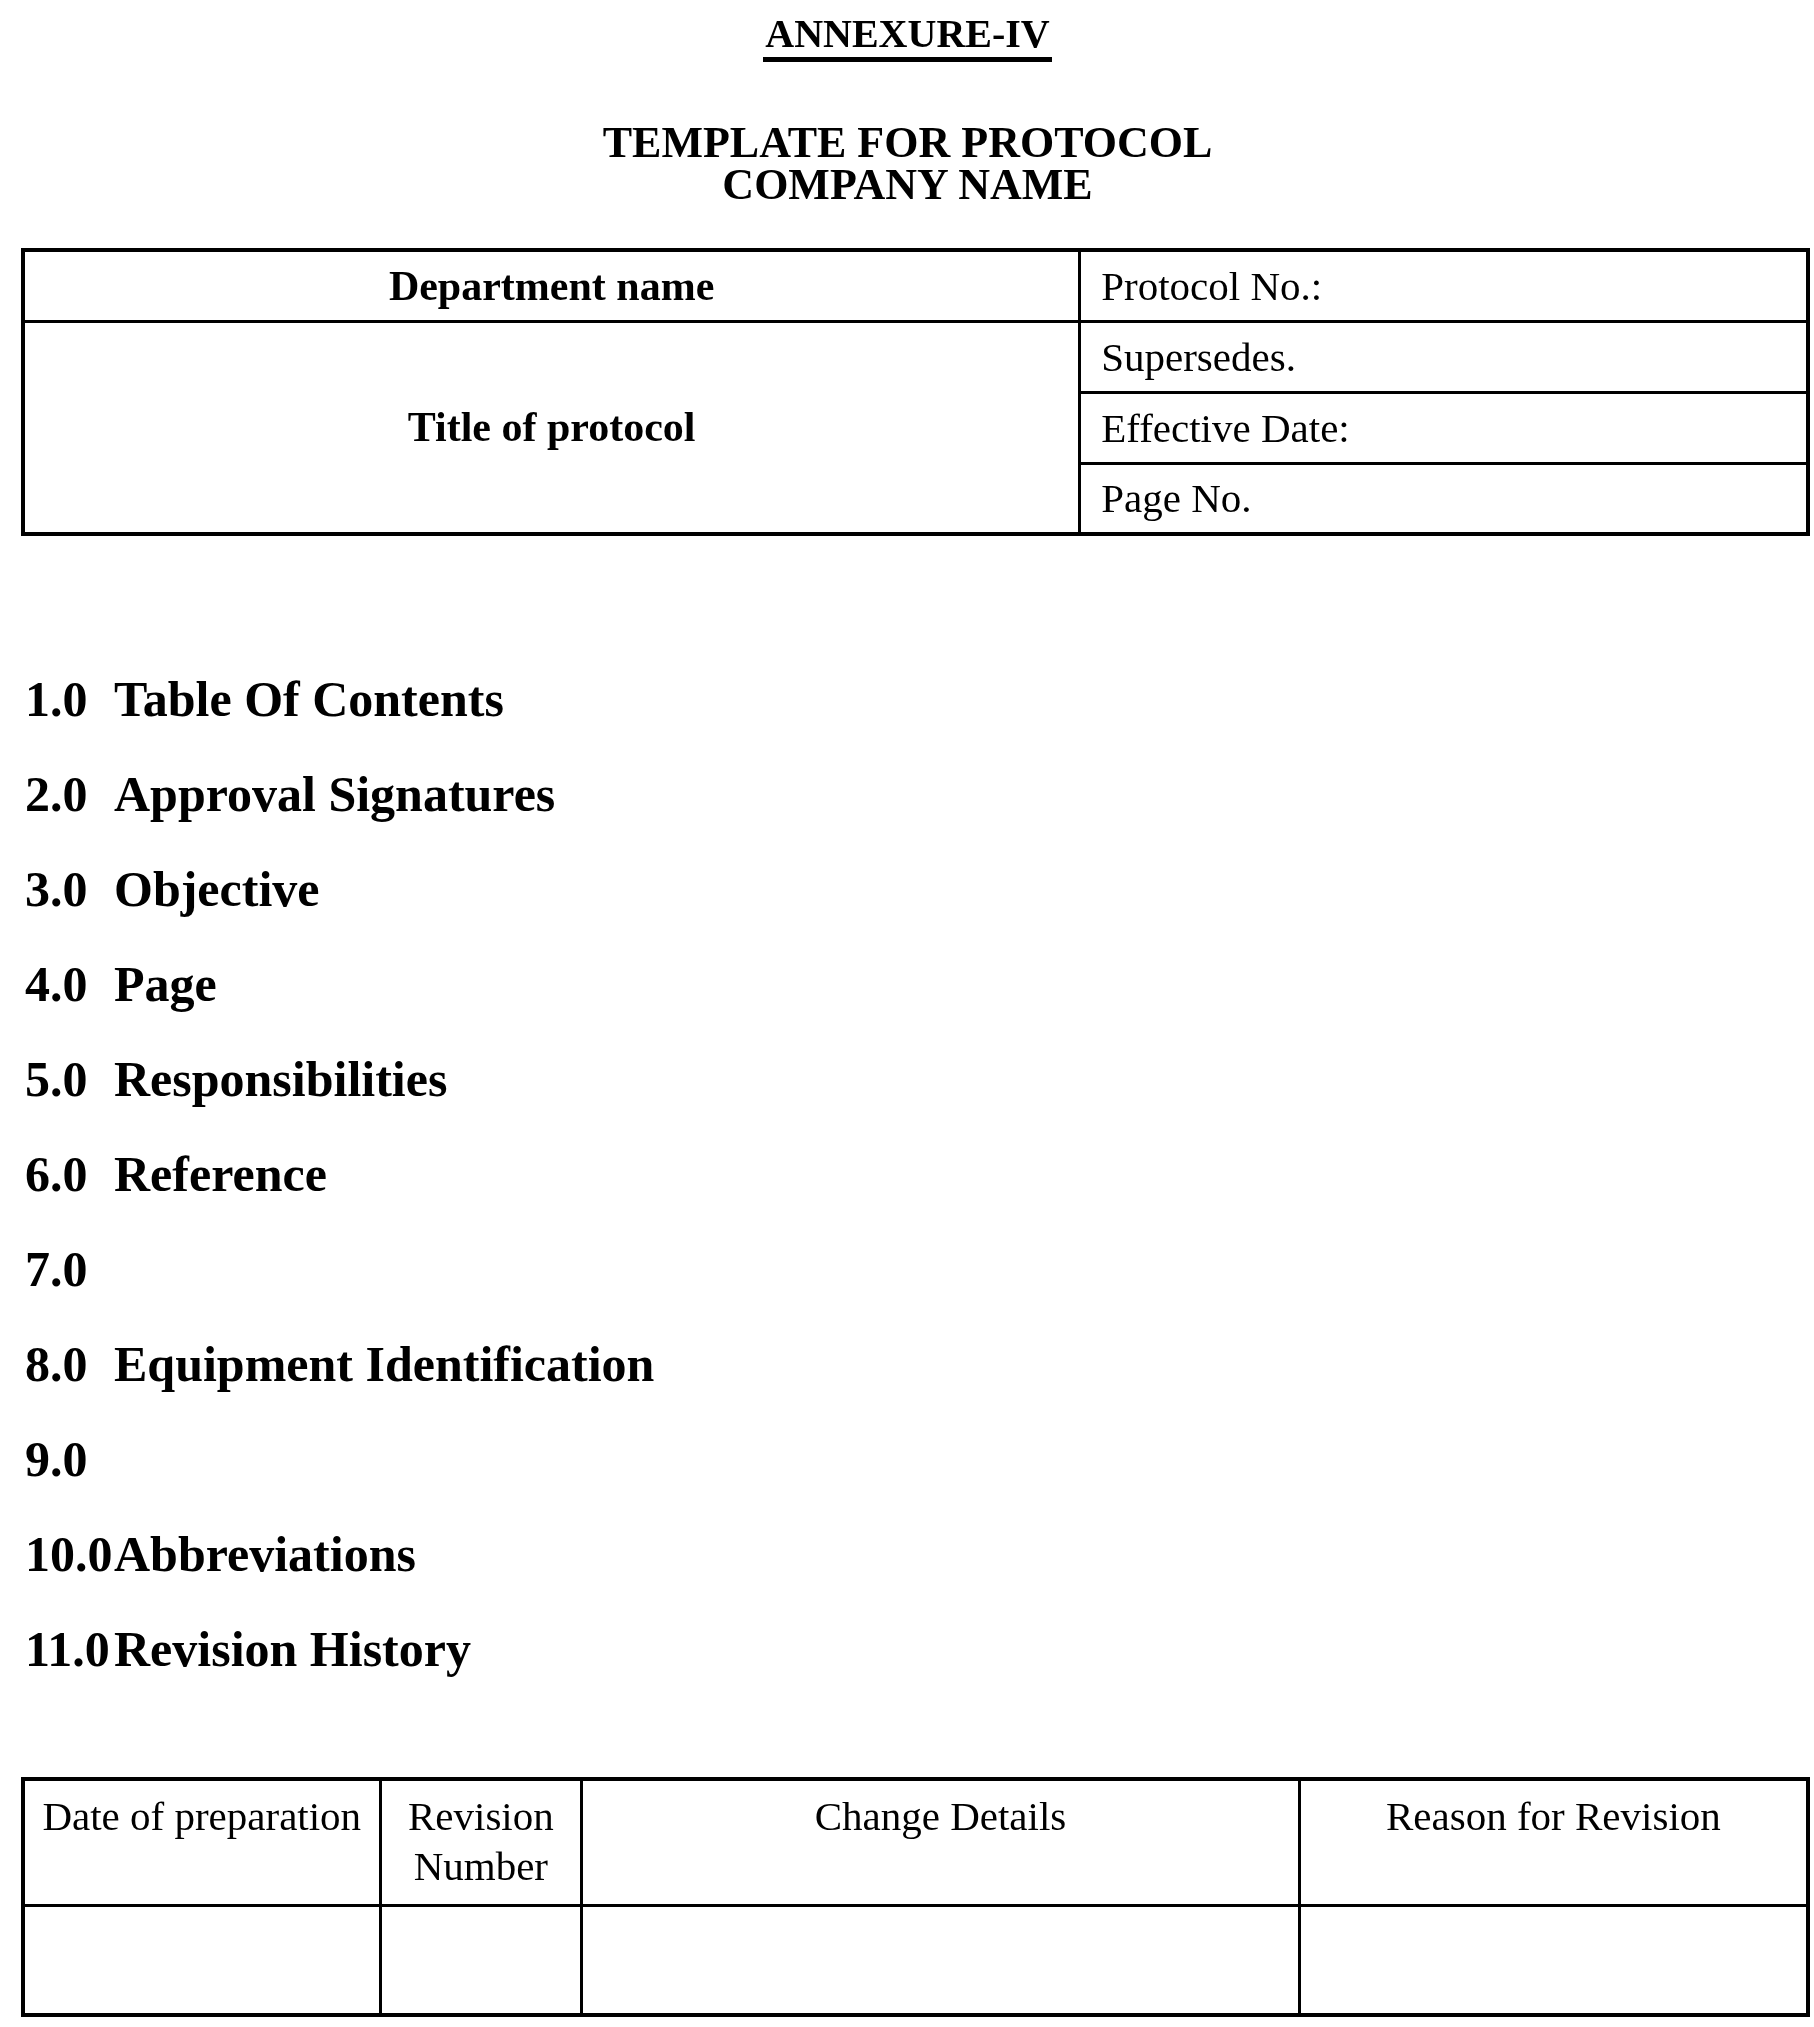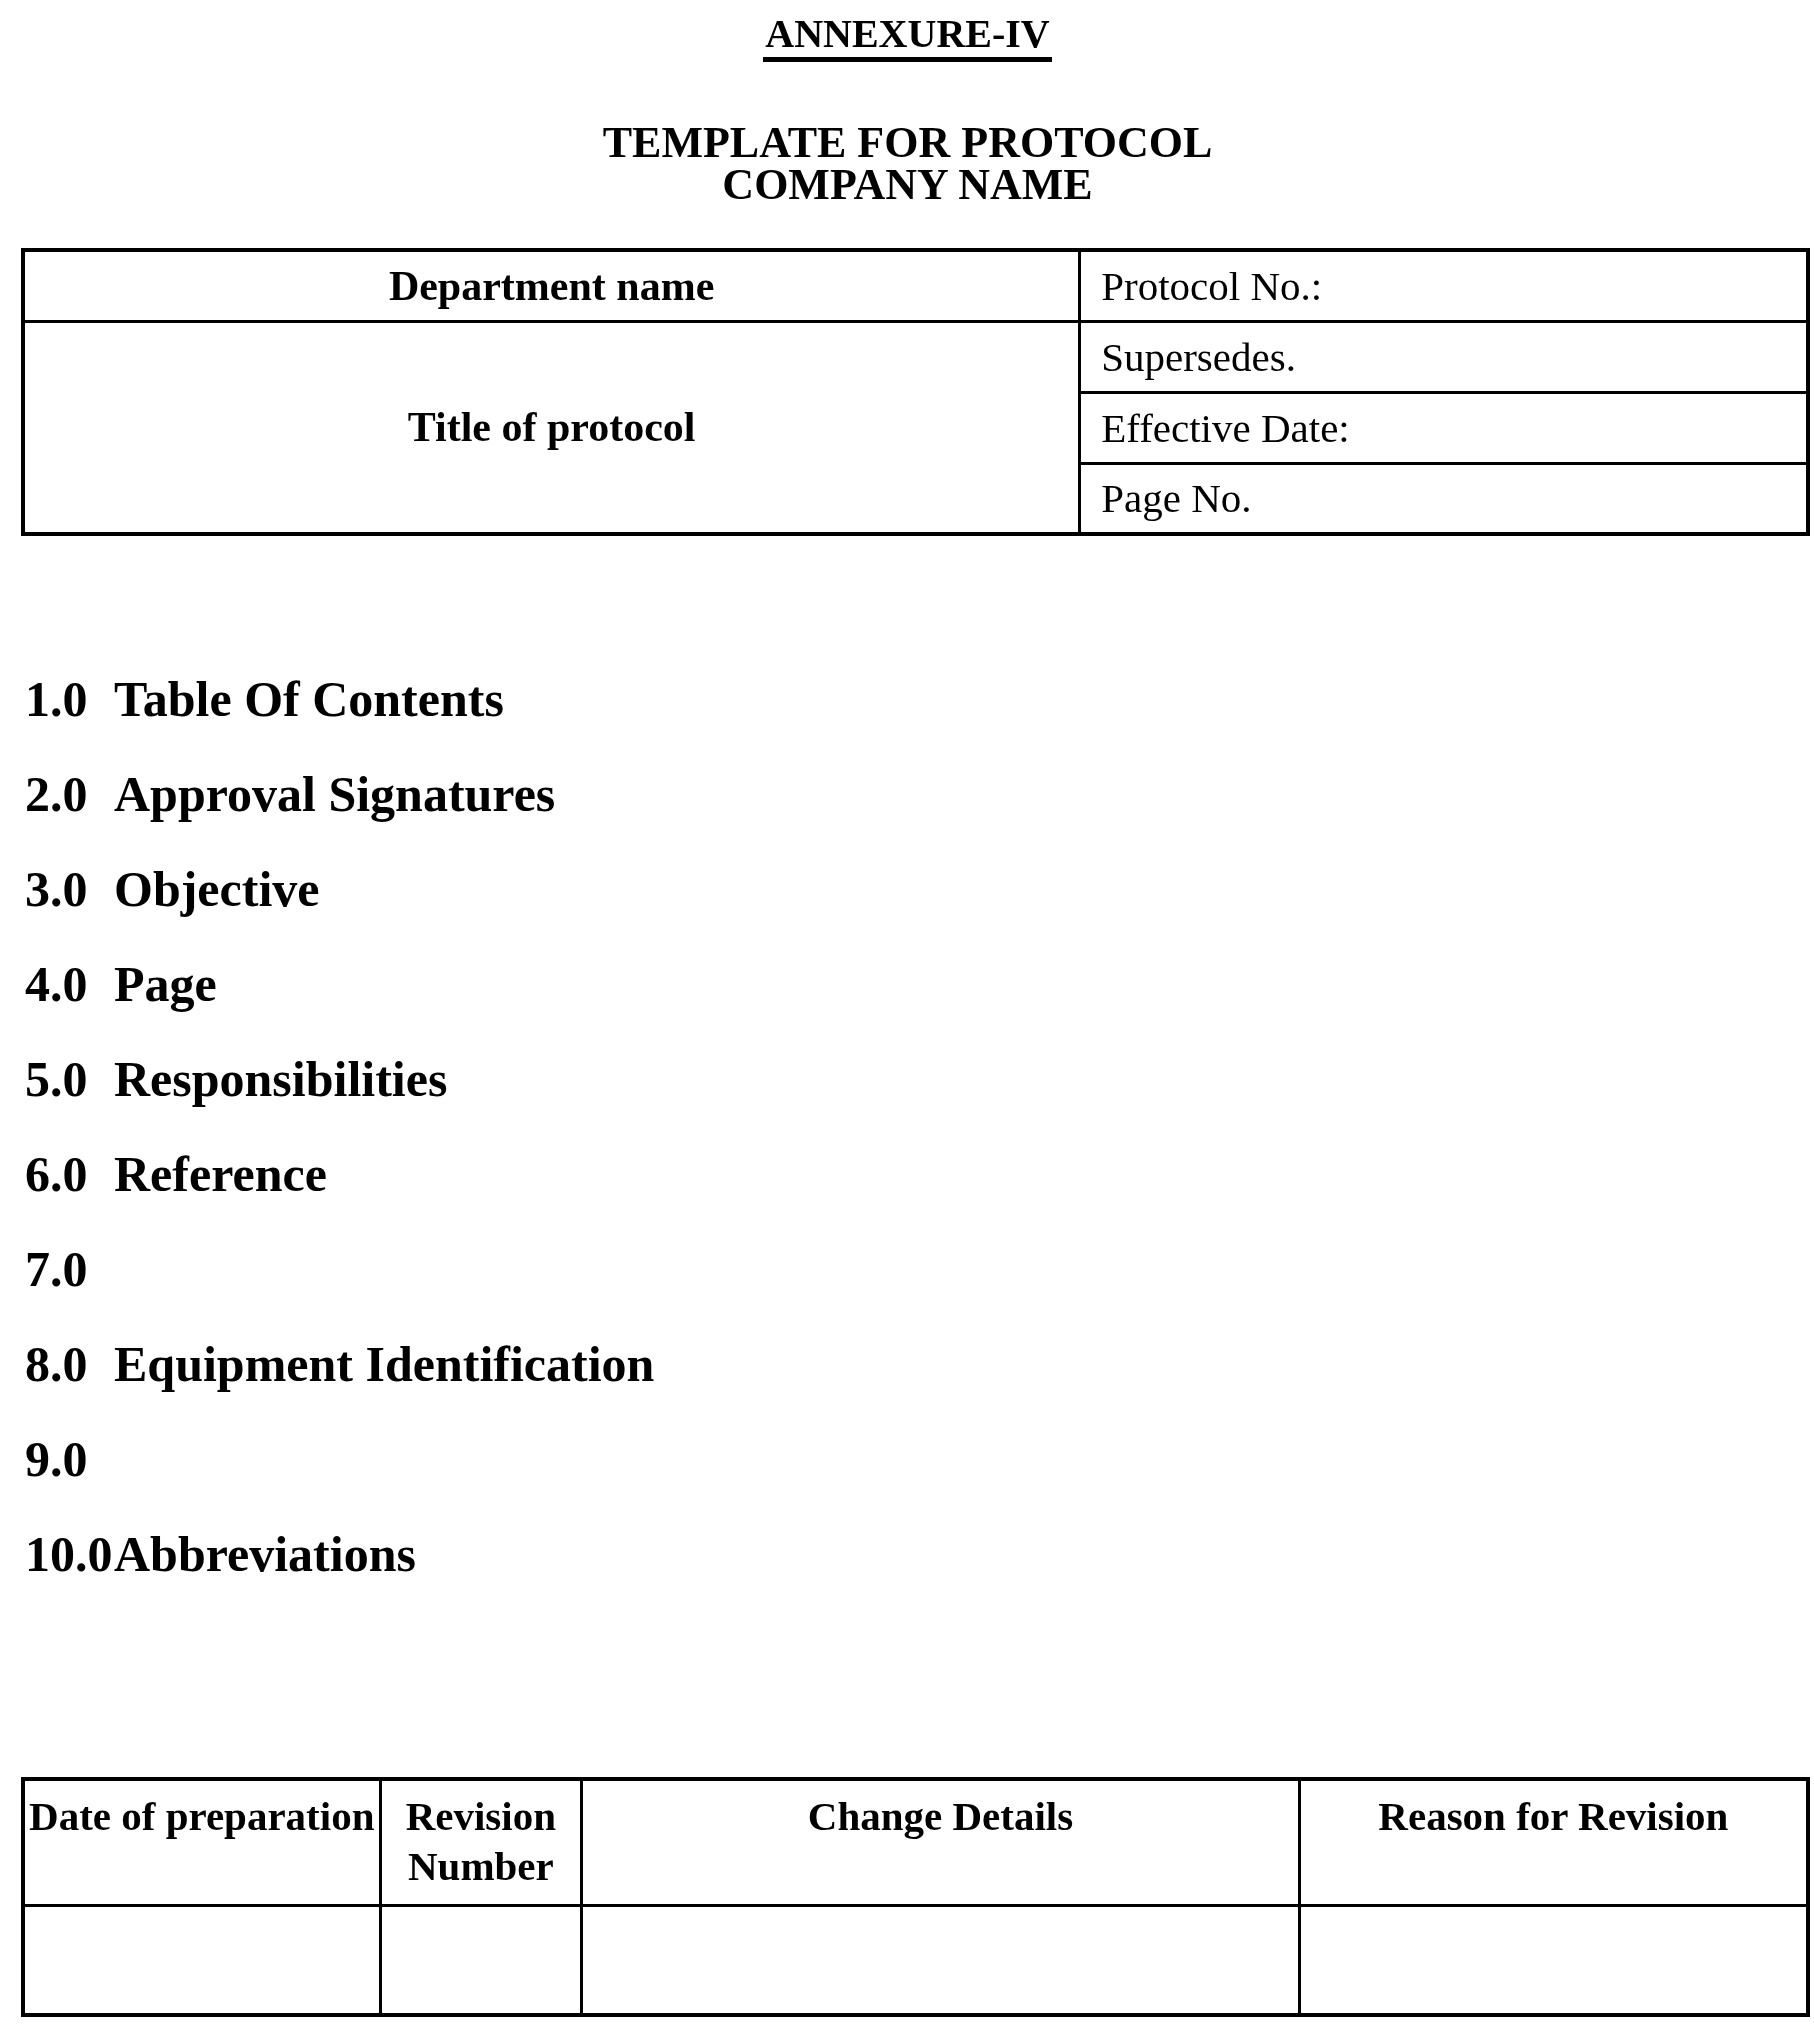--- a/index.html
+++ b/index.html
@@ -26,21 +26,21 @@
   
   .toc{position:absolute;top:672px;left:25px;}
   .toc-item{display:flex;height:54px;line-height:54px;margin-bottom:41px;
             font-size:50px;font-weight:700;white-space:nowrap;}
   .toc-num{width:89px;flex:none;}
 
   
   .rev-table{position:absolute;top:1777px;left:21px;width:1789px;border:4px solid #000;}
   .rev-table .head-row{height:126px;}
   .rev-table .data-row{height:110px;}
-  .rev-table th{font-weight:700;font-size:41px;line-height:50px;text-align:center;
+  .rev-table th{font-weight:400;font-size:41px;line-height:50px;text-align:center;
                 vertical-align:top;padding-top:10px;}
 </style>
 </head>
 <body>
 
 <div class="title-line t-annexure">
   <span class="underline">ANNEXURE-IV</span>
 </div>
 <div class="title-line t-template">TEMPLATE FOR PROTOCOL</div>
 <div class="title-line t-company">COMPANY NAME</div>
@@ -100,20 +100,24 @@
     <span class="toc-num">8.0</span>
     <span class="toc-label">Equipment Identification</span>
   </div>
   <div class="toc-item">
     <span class="toc-num" style="width:99px;">9.0</span>
   </div>
   <div class="toc-item">
     <span class="toc-num">10.0</span>
     <span class="toc-label">Abbreviations</span>
   </div>
+  <div class="toc-item">
+    <span class="toc-num">11.0</span>
+    <span class="toc-label">Revision History</span>
+  </div>
 </div>
 
 <table class="rev-table">
   <colgroup>
     <col style="width:20.0%">
       <col style="width:11.3%">
       <col style="width:40.2%">
       <col style="width:28.5%">
   </colgroup>
   <tbody>

